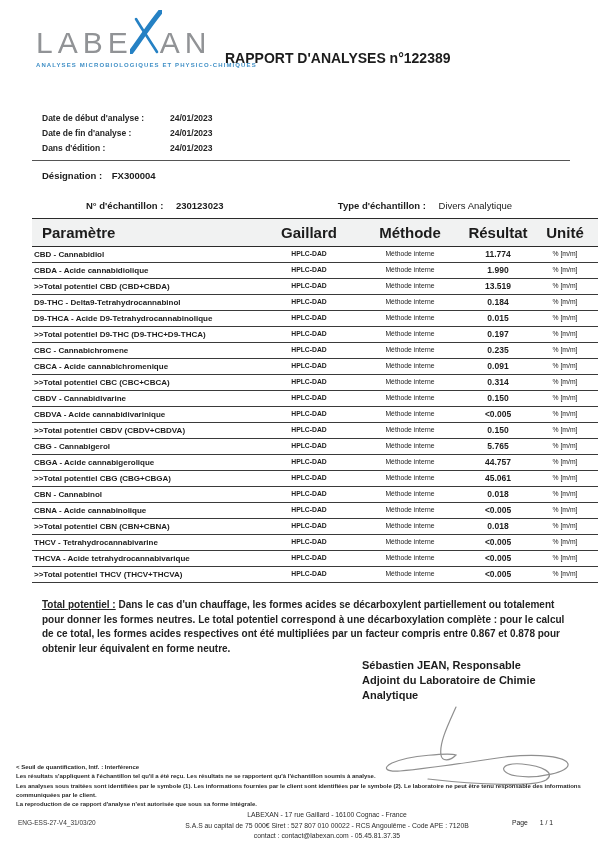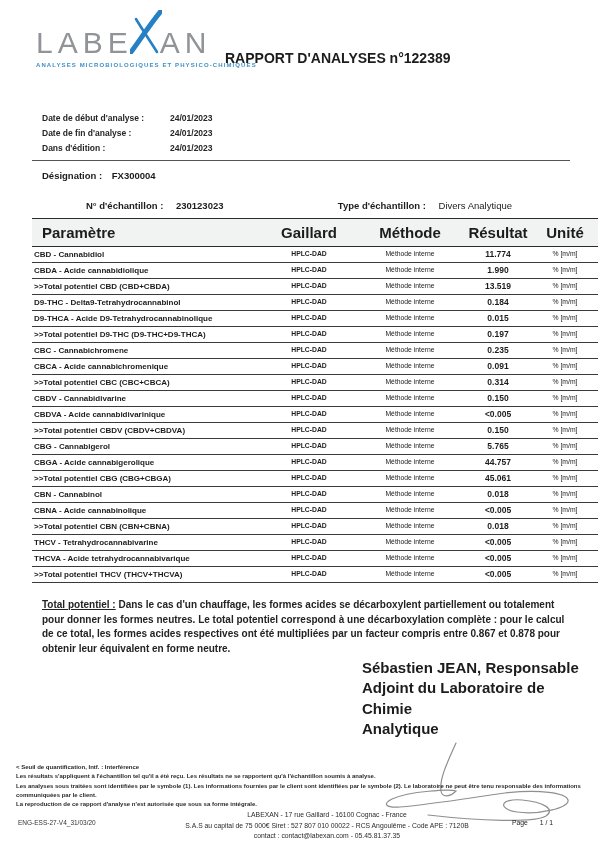--- a/index.html
+++ b/index.html
@@ -42,21 +42,21 @@
   table.results td.meth{font-size:6.8px;}
   table.results td.res{font-weight:bold;font-size:8.5px;}
   table.results td.unit{font-size:6.8px;}
   .col-param{width:218px;} .col-tech{width:90px;} .col-meth{width:104px;}
   .col-res{width:64px;} .col-unit{width:62px;}
   
   .note{margin:15px 34px 0 42px;font-size:10px;font-weight:bold;line-height:1.45;text-align:left;color:#232323;}
   .note-title{text-decoration:underline;}
   
   .signature{position:absolute;left:362px;top:658px;width:220px;}
-  .sig-line{font-size:15px;font-weight:bold;line-height:1.35;}
+  .sig-line{font-size:11px;font-weight:bold;line-height:1.35;}
   .sig-scribble{margin:2px 0 0 18px;}
   
   .footnotes{position:absolute;left:16px;top:763px;width:572px;}
   .footnote{font-size:6px;font-weight:bold;color:#2a2a2a;line-height:1.55;}
   
   .footer{position:absolute;left:0;top:810px;width:602px;display:flex;align-items:flex-start;}
   .footer-code{width:130px;font-size:6.5px;color:#333;padding:9px 0 0 18px;}
   .footer-center{flex:1;text-align:center;font-size:6.8px;color:#2a2a2a;line-height:1.55;}
   .footer-page{width:90px;font-size:6.8px;padding:9px 0 0 6px;}
   .footer-page .pv{margin-left:10px;}

